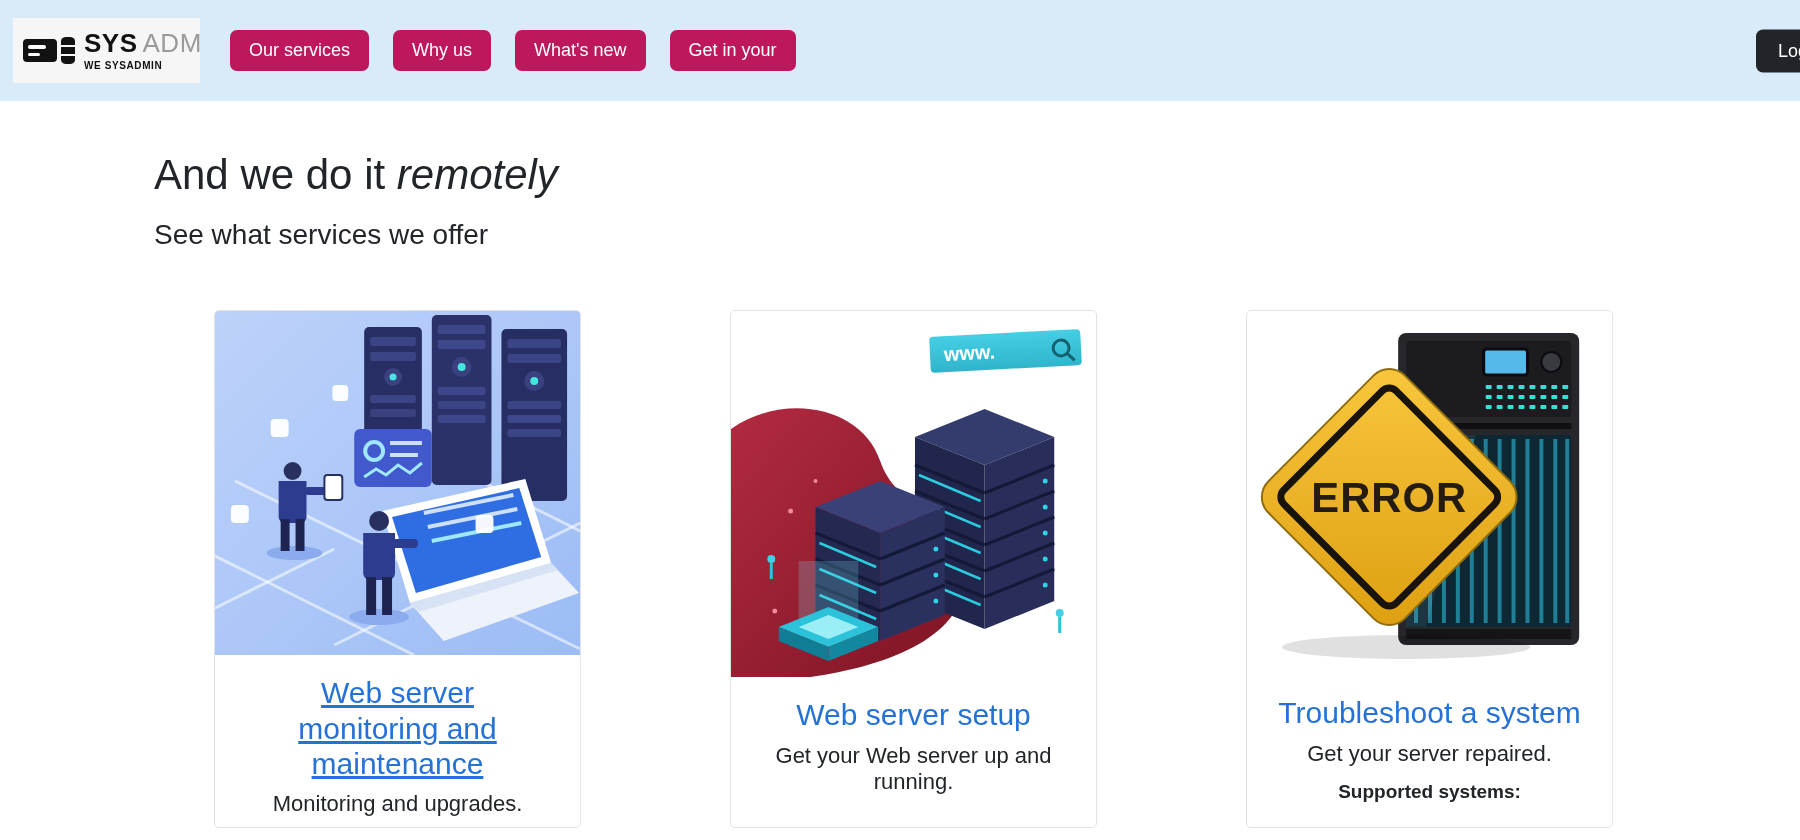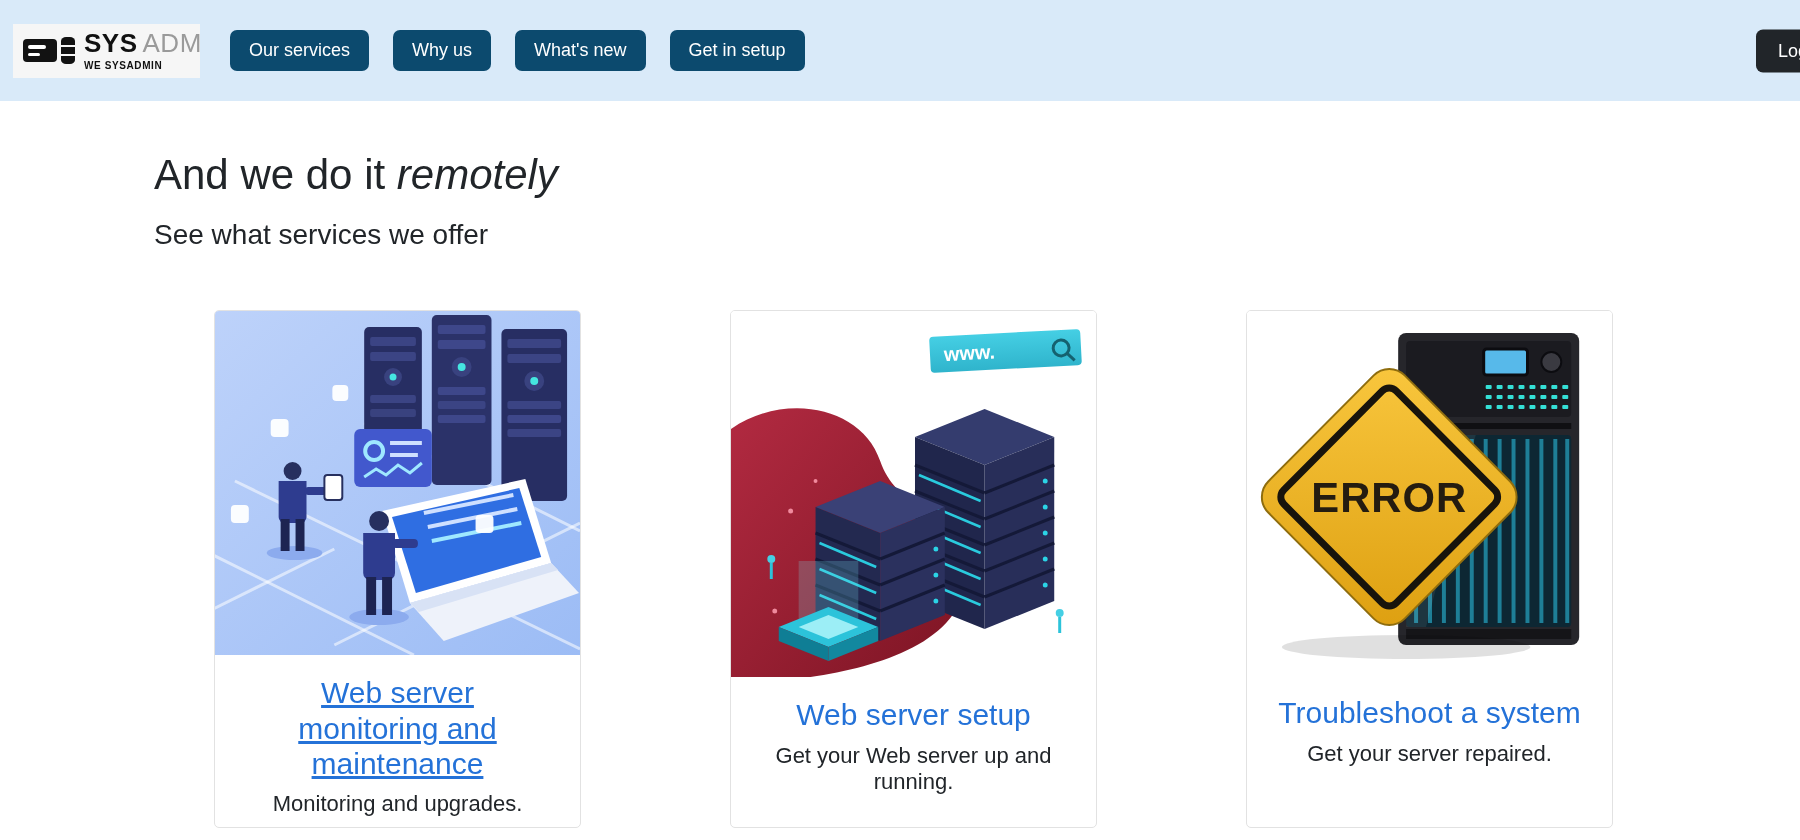--- a/index.html
+++ b/index.html
@@ -12,21 +12,21 @@
   }
 
   
   .navbar {
     height: 101px; background: #d9eaf9;
     display: flex; align-items: center;
     padding-left: 13px; position: relative;
     box-sizing: border-box;
   }
   .logo {
-    width: 187px; height: 54px; background: #f6f6f6;
+    width: 187px; height: 65px; background: #f6f6f6;
     display: flex; align-items: center; gap: 9px;
     padding: 0 10px; box-sizing: border-box; cursor: pointer;
   }
   .logo-icon { display: flex; align-items: center; gap: 4px; }
   .srv {
     width: 34px; height: 23px; background: #121212; border-radius: 4px;
     position: relative;
   }
   .srv::before {
     content: ""; position: absolute; left: 5px; top: 6px;
@@ -41,21 +41,21 @@
     background: linear-gradient(#121212 0 8px, #f6f6f6 8px 10px, #121212 10px 17px, #f6f6f6 17px 19px, #121212 19px 100%);
   }
   .logo-text { display: flex; flex-direction: column; line-height: 1; }
   .logo-line { font-size: 26px; letter-spacing: 0.5px; }
   .logo-sys { font-weight: 700; color: #111111; }
   .logo-adm { font-weight: 400; color: #9a9a9a; margin-left: 5px; }
   .logo-tagline { font-size: 10px; font-weight: 700; color: #111111; letter-spacing: 0.6px; margin-top: 5px; }
 
   .nav-links { display: flex; gap: 24px; margin-left: 30px; }
   .nav-btn {
-    background: #0c4a6e; color: #ffffff; border: none; border-radius: 7px;
+    background: #be185d; color: #ffffff; border: none; border-radius: 7px;
     padding: 10px 19px; font-size: 18px; cursor: pointer;
     font-family: "Liberation Sans", sans-serif; white-space: nowrap;
   }
   .login-btn {
     position: absolute; right: -44px; top: 50%; transform: translateY(-50%);
     background: #212529; color: #ffffff; border: none; border-radius: 7px;
     padding: 11px 22px; font-size: 18px; cursor: pointer;
     font-family: "Liberation Sans", sans-serif;
   }
 
@@ -109,21 +109,21 @@
       <div class="logo-line">
         <span class="logo-sys">SYS</span><span class="logo-adm">ADM</span>
       </div>
       <div class="logo-tagline">WE SYSADMIN</div>
     </div>
   </div>
   <nav class="nav-links">
     <button class="nav-btn">Our services</button>
     <button class="nav-btn">Why us</button>
     <button class="nav-btn">What's new</button>
-    <button class="nav-btn">Get in setup</button>
+    <button class="nav-btn">Get in your</button>
   </nav>
   <button class="login-btn">Login</button>
 </header>
 
 <main class="hero">
   <h2><span>And we do it </span><em>remotely</em></h2>
   <p class="services-line">See what services we offer</p>
 
   <section class="cards">
 
@@ -385,17 +385,18 @@
               <rect x="-97" y="-97" width="194" height="194" rx="22" fill="url(#g3y)" stroke="#8f6d0e" stroke-width="2"></rect>
               <rect x="-80" y="-80" width="160" height="160" rx="10" fill="none" stroke="#18140c" stroke-width="7"></rect>
             </g>
             <text x="143" y="201" text-anchor="middle" font-size="42" font-weight="bold" fill="#241c10" letter-spacing="1" font-family="Liberation Sans, sans-serif">ERROR</text>
           </g>
         </svg>
       </div>
       <div class="card-body">
         <h3 class="card-title">Troubleshoot a system</h3>
         <p class="card-desc">Get your server repaired.</p>
+        <p class="card-footer">Supported systems:</p>
       </div>
     </article>
 
   </section>
 </main>
 
 </body></html>

